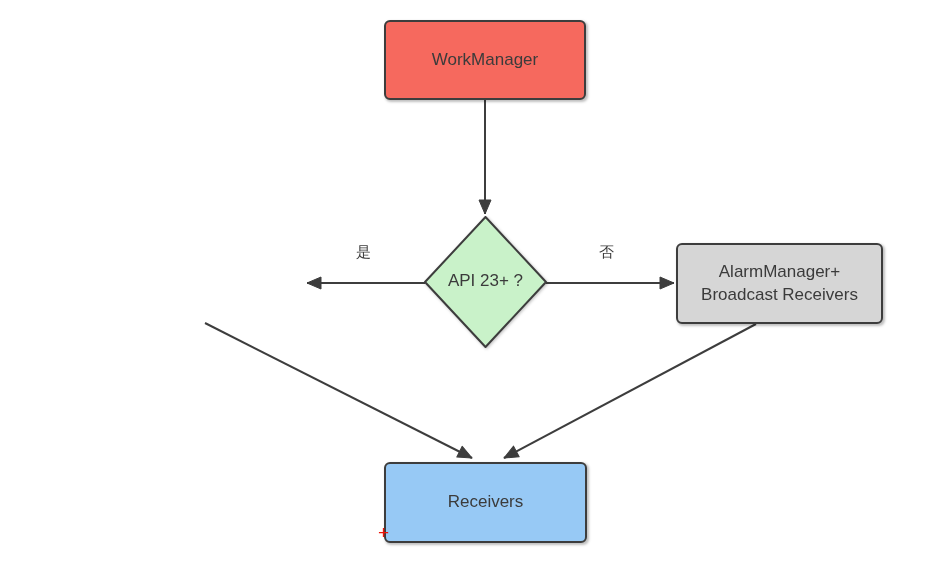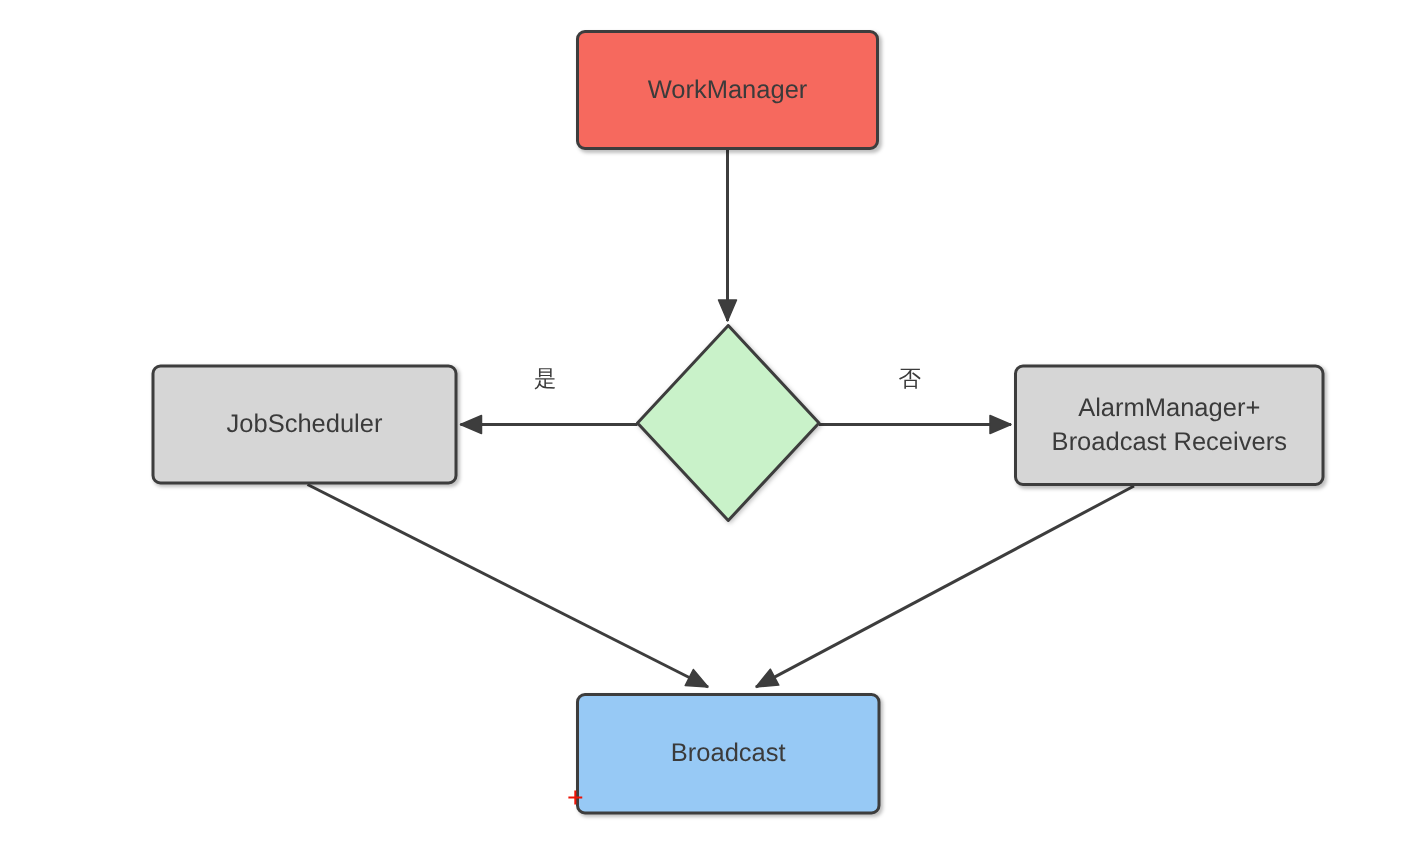--- a/index.html
+++ b/index.html
@@ -108,33 +108,31 @@
     <line x1="205" y1="323" x2="472" y2="458" marker-end="url(#arrowhead)"></line>
     <line x1="756" y1="324" x2="504" y2="458" marker-end="url(#arrowhead)"></line>
 
     <polygon class="decision-shape" points="485.5,217 546,282 485.5,347 425,282"></polygon>
   </svg>
 
   <div class="node node-workmanager">
     <span>WorkManager</span>
   </div>
 
-  <div class="node node-jobscheduler">
-    <span>JobScheduler</span>
-  </div>
 
   <div class="node node-alarmmanager">
     <span>AlarmManager+
 Broadcast Receivers</span>
   </div>
 
   <div class="node node-executor">
-    <span>Broadcast</span>
+    <span>Receivers</span>
   </div>
 
+  <div class="decision-label">API 23+ ?</div>
 
   <div class="edge-label edge-label-yes">是</div>
   <div class="edge-label edge-label-no">否</div>
 
   <div class="cursor-marker">+</div>
 
 
 </div>
 
 </body></html>

